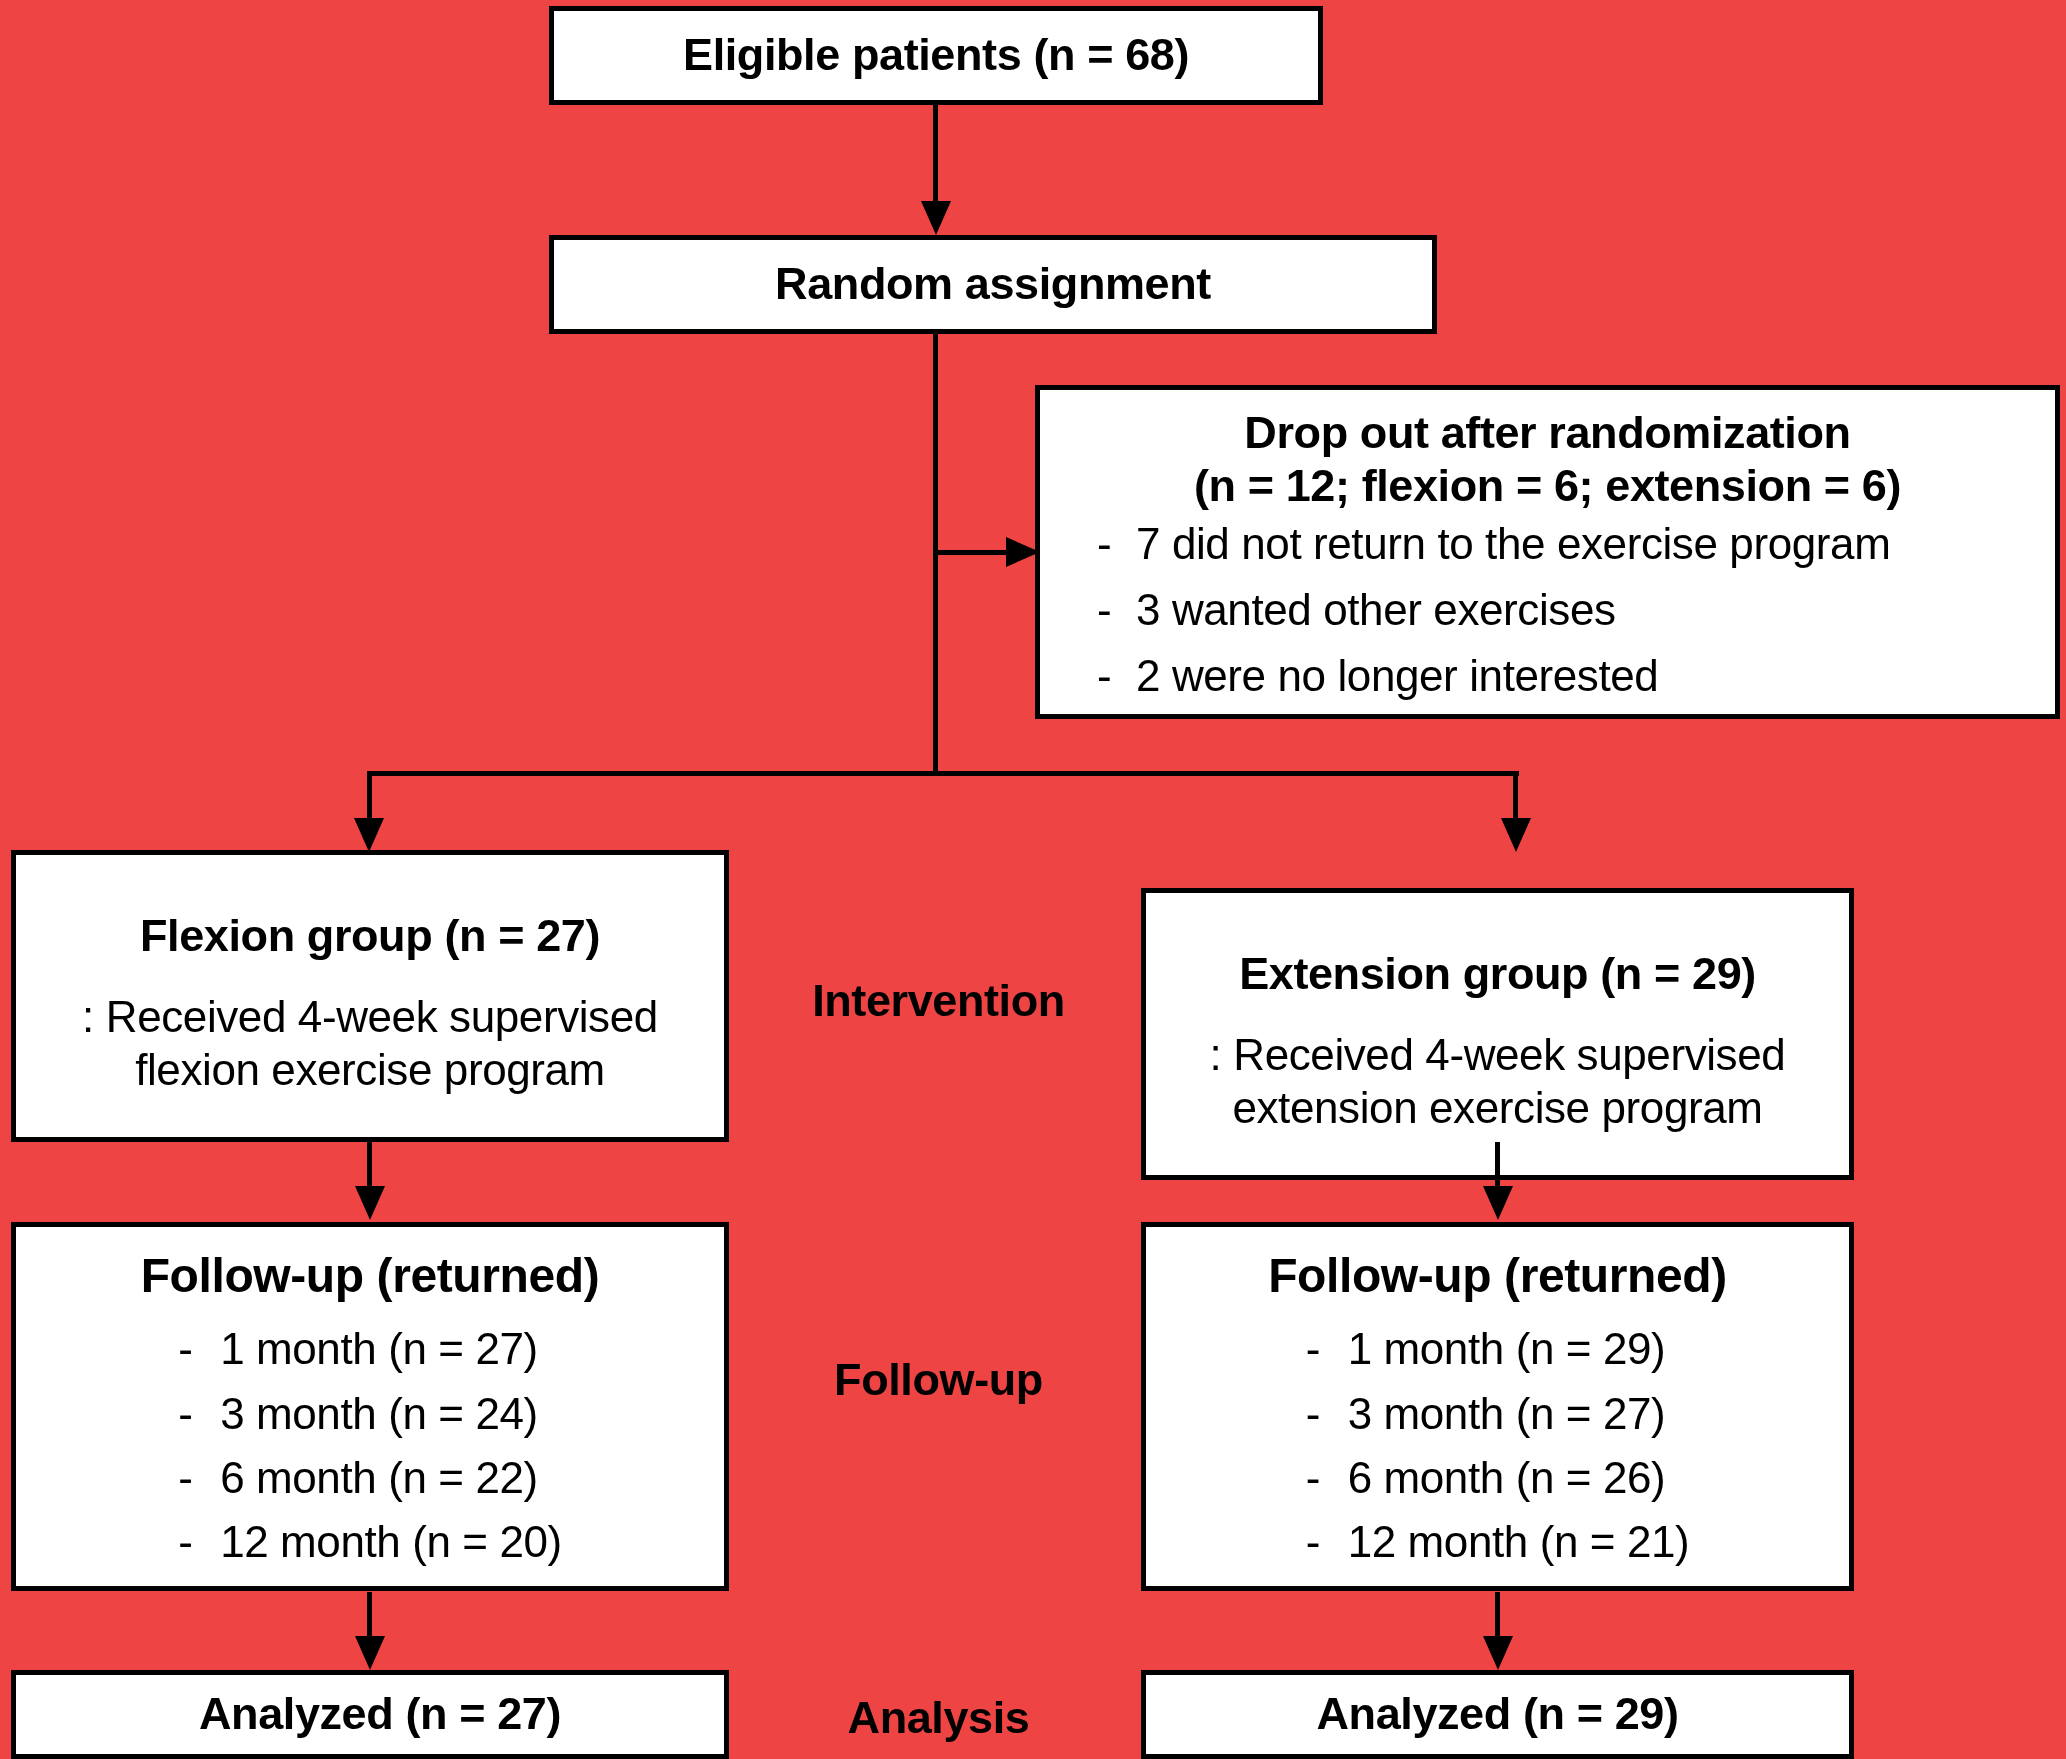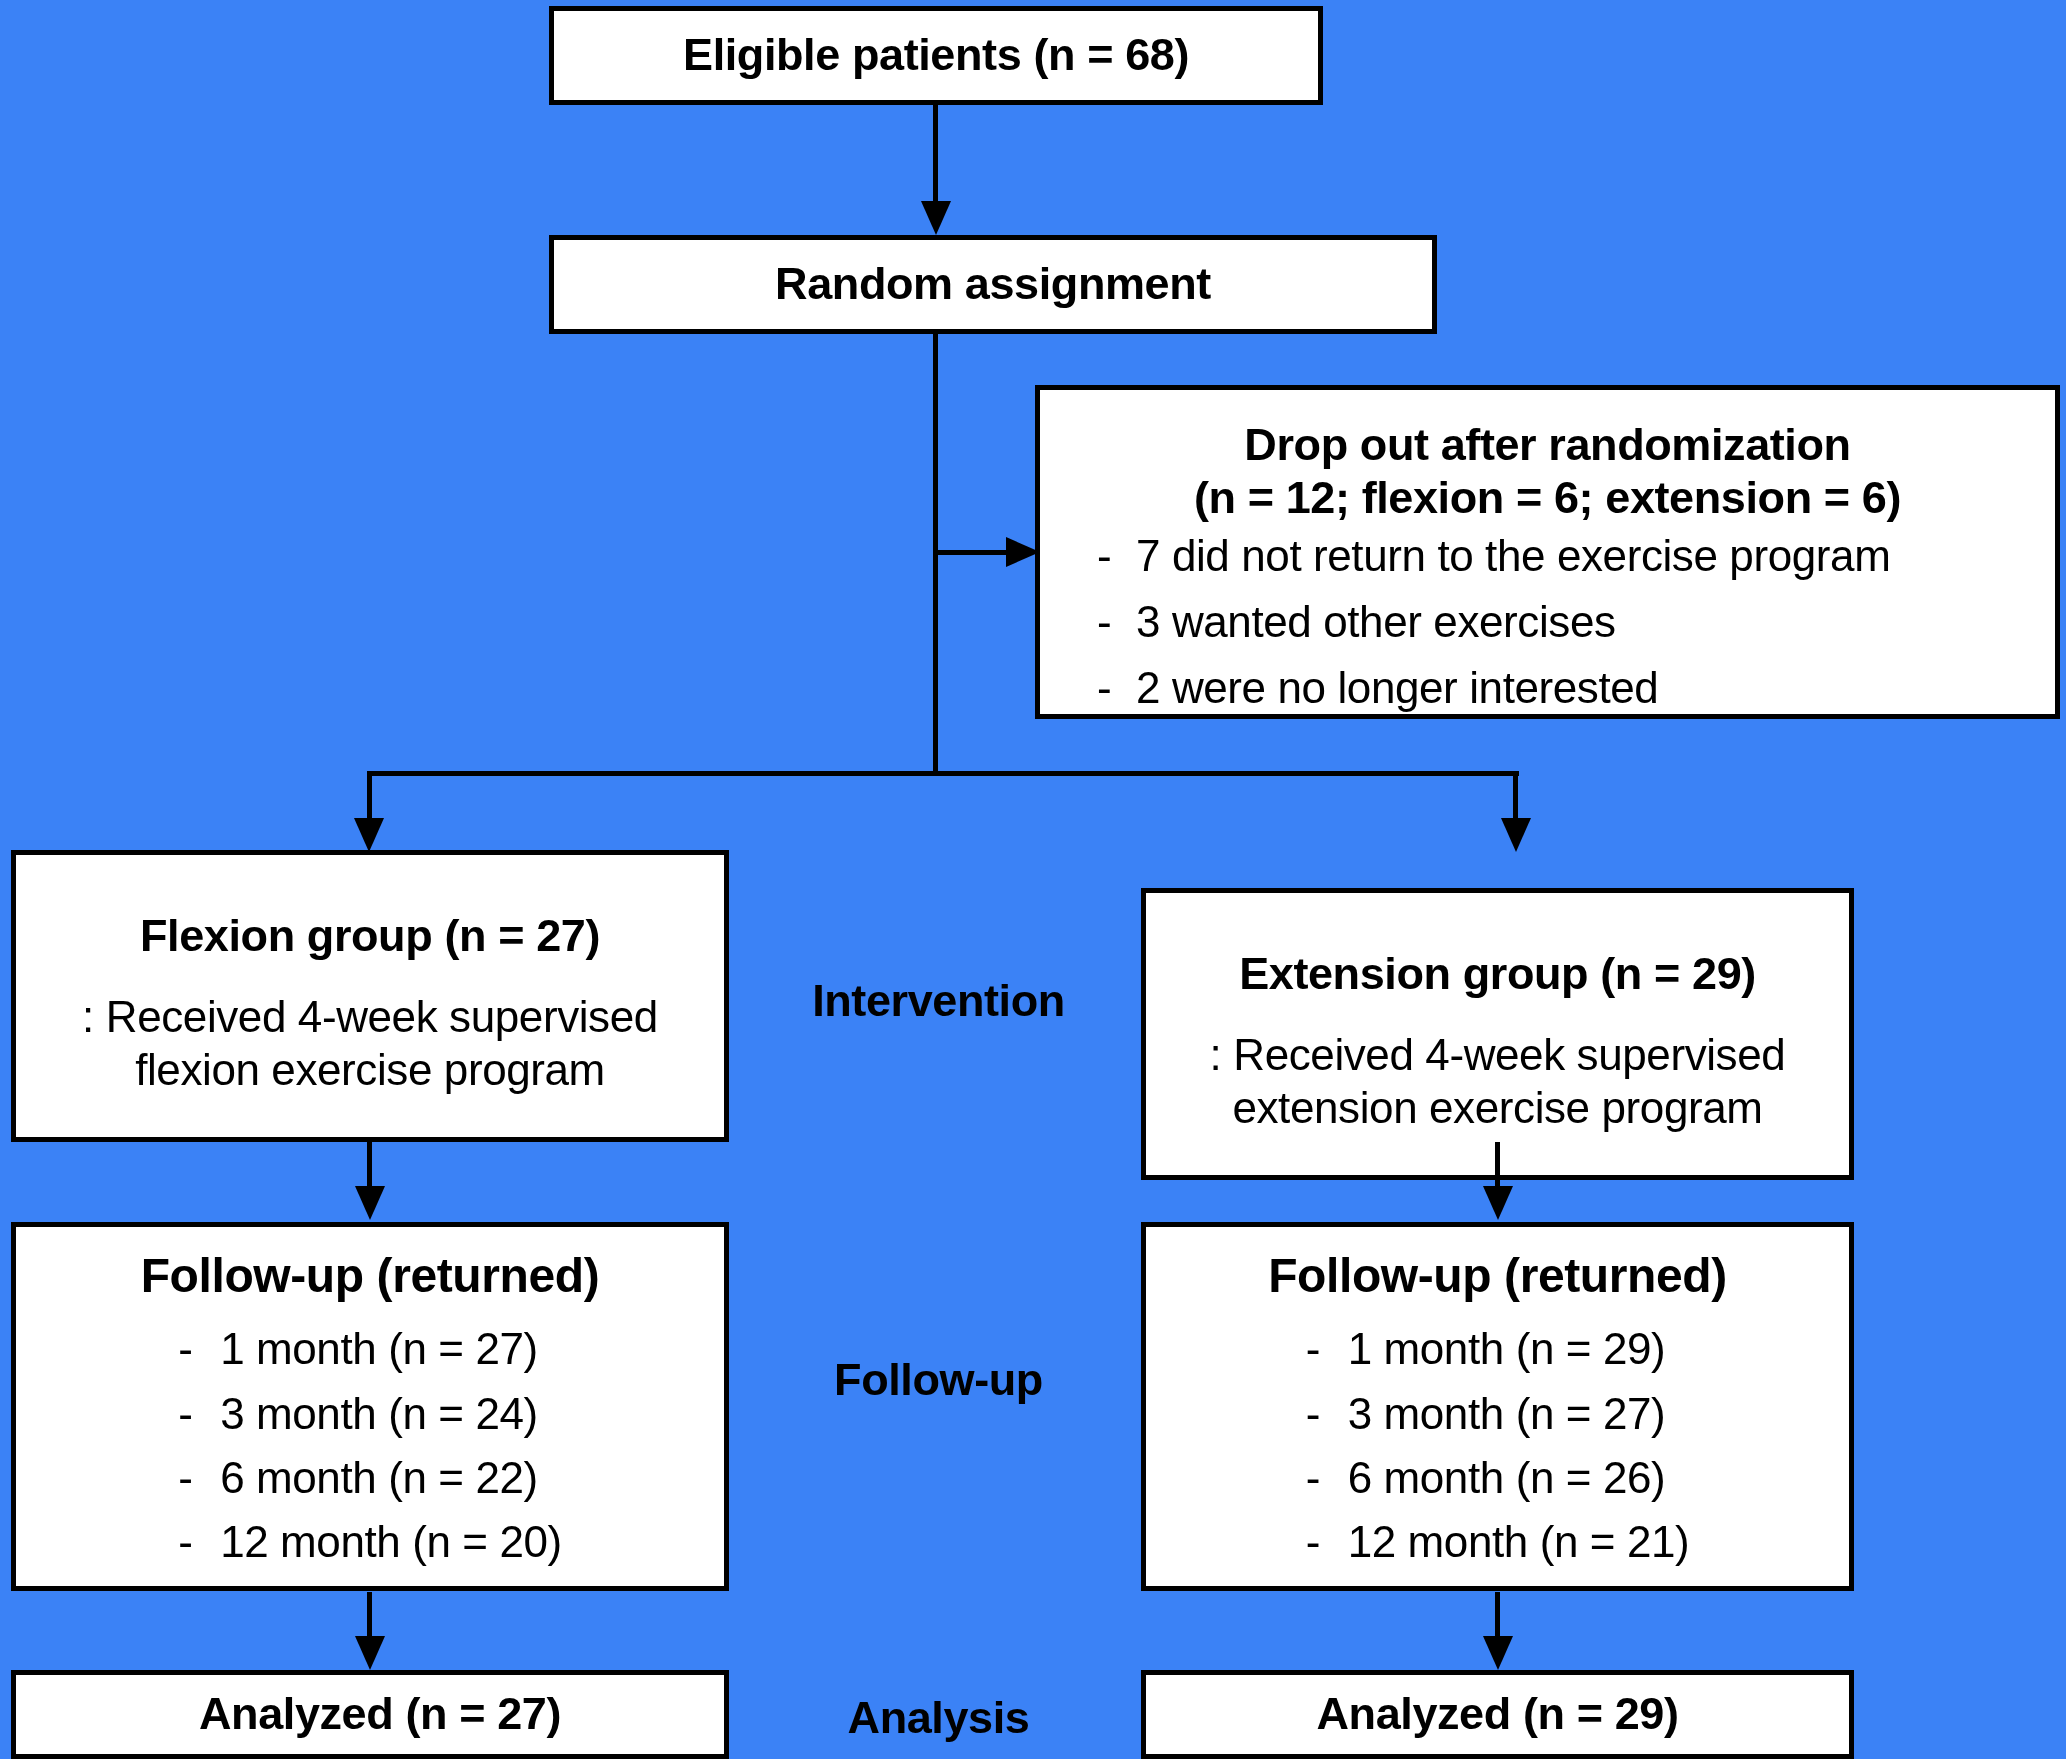--- a/index.html
+++ b/index.html
@@ -5,21 +5,21 @@
 <style>
   html, body {
     margin: 0;
     padding: 0;
     background: #ffffff;
   }
   #canvas {
     position: relative;
     width: 2066px;
     height: 1760px;
-    background: #3b82f6;
+    background: #ef4444;
     font-family: "Liberation Sans", sans-serif;
     color: #000000;
     overflow: hidden;
   }
 
   
   .box {
     position: absolute;
     box-sizing: border-box;
     border: 5.1px solid #000000;
@@ -51,21 +51,21 @@
     left: 549px;  top: 5.8px;   width: 774px; height: 99px;
   }
   #box-random {
     left: 549px;  top: 235px; width: 888px; height: 99px;
   }
 
   
   #box-dropout {
     left: 1035px; top: 385px; width: 1025px; height: 334px;
     justify-content: flex-start;
-    padding-top: 28px;
+    padding-top: 16px;
   }
   #box-dropout .box-title {
     font-size: 45px;
     line-height: 1.18;
   }
   .dropout-list {
     margin: 10.2px 0 0 0;
     padding: 0;
     list-style: none;
     text-align: left;

